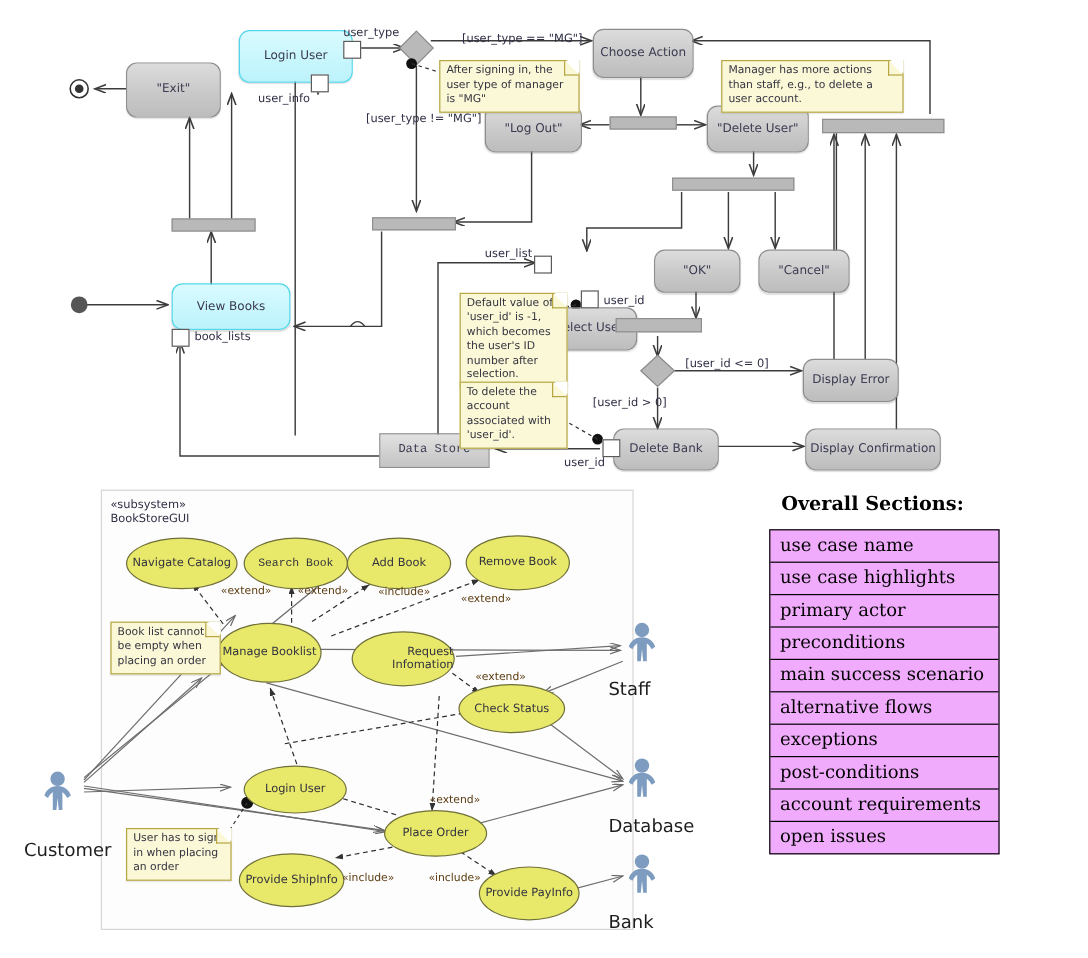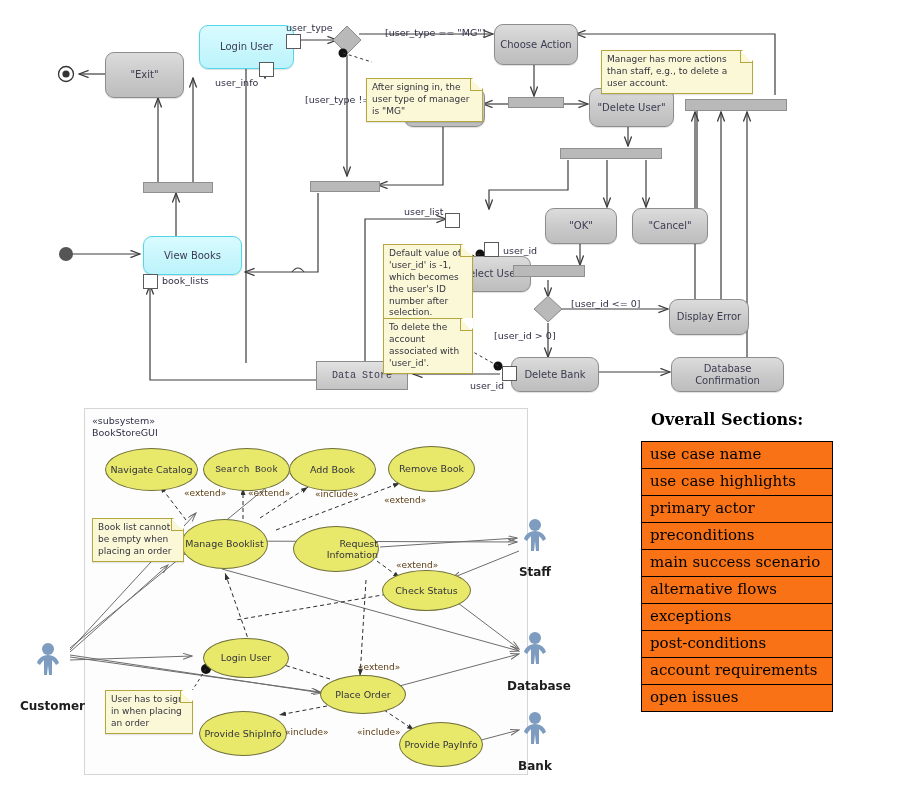--- a/index.html
+++ b/index.html
@@ -33,27 +33,27 @@
         background:linear-gradient(45deg,#fbf8d8 50%,#ffffff 50%);
         border-left:1px solid #b5a642;border-bottom:1px solid #b5a642;}
 
   
   .uc-frame{position:absolute;border:1px solid #d5d5d5;background:#fdfdfd;}
   .uc-stereo{position:absolute;font-size:9.5px;color:#2f2f46;line-height:1.25;}
   .uc{position:absolute;border-radius:50%;border:1px solid #6f6f3a;
       background:#e8e86a;color:#33333f;font-size:9.5px;
       display:flex;align-items:center;justify-content:center;
       text-align:center;line-height:1.18;}
-  .actor-lbl{position:absolute;font-size:12px;color:#1d1d1d;text-align:center;white-space:nowrap;font-weight:bold;}
+  .actor-lbl{position:absolute;font-size:15px;color:#1d1d1d;text-align:left;white-space:nowrap;}
   .stg{position:absolute;font-size:9px;color:#5b3b10;white-space:nowrap;}
 
   
   .sec-title{position:absolute;font-family:"DejaVu Serif","Liberation Serif",serif;
       font-weight:bold;font-size:16px;color:#000;}
-  .sec-table{position:absolute;border:1.6px solid #000;background:#f97316;
+  .sec-table{position:absolute;border:1.6px solid #000;background:#f0abfc;
       font-family:"DejaVu Serif","Liberation Serif",serif;}
   .sec-row{border-bottom:1px solid #000;font-size:15px;color:#000;
       padding:5px 8px 6px 8px;line-height:1;}
   .sec-row:last-child{border-bottom:none;}
 </style>
 </head>
 <body>
 
 <div class="stage">
 
@@ -173,21 +173,21 @@
   <div class="act" style="left:451px;top:208px;width:78px;height:34px;margin-top:48px;">Select User</div>
 
   <div class="act" style="left:545px;top:208px;width:70px;height:34px;">"OK"</div>
 
   <div class="act" style="left:632px;top:208px;width:74px;height:34px;">"Cancel"</div>
 
   <div class="act" style="left:669px;top:299px;width:78px;height:34px;">Display Error</div>
 
   <div class="act" style="left:511px;top:357px;width:86px;height:33px;">Delete Bank</div>
 
-  <div class="act" style="left:671px;top:357px;width:111px;height:33px;">Database Confirmation</div>
+  <div class="act" style="left:671px;top:357px;width:111px;height:33px;">Display Confirmation</div>
 
   <div class="ds" style="left:316px;top:361px;width:90px;height:27px;font-family:Liberation Mono, monospace;">Data Store</div>
 
   <div class="bar" style="left:143px;top:182px;width:68px;height:9px;"></div>
   <div class="bar" style="left:310px;top:181px;width:68px;height:9px;"></div>
   <div class="bar" style="left:508px;top:97px;width:54px;height:9px;"></div>
   <div class="bar" style="left:560px;top:148px;width:100px;height:9px;"></div>
   <div class="bar" style="left:513px;top:265px;width:70px;height:10px;"></div>
   <div class="bar" style="left:685px;top:99px;width:100px;height:10px;"></div>
 
@@ -203,21 +203,21 @@
   <div class="lbl" style="left:162px;top:275px;">book_lists</div>
   <div class="lbl" style="left:404px;top:206px;">user_list</div>
   <div class="lbl" style="left:503px;top:245px;">user_id</div>
   <div class="lbl" style="left:470px;top:380px;">user_id</div>
 
   <div class="lbl" style="left:385px;top:27px;">[user_type == "MG"]</div>
   <div class="lbl" style="left:305px;top:94px;">[user_type != "MG"]</div>
   <div class="lbl" style="left:571px;top:298px;">[user_id &lt;= 0]</div>
   <div class="lbl" style="left:494px;top:330px;">[user_id &gt; 0]</div>
 
-  <div class="note" style="left:366px;top:50px;width:105px;margin-top:28px;">
+  <div class="note" style="left:366px;top:50px;width:105px;">
     <span class="fold"></span>
     <span>After signing in, the user type of manager is "MG"</span>
   </div>
   <div class="note" style="left:601px;top:50px;width:140px;">
     <span class="fold"></span>
     <span>Manager has more actions than staff, e.g., to delete a user account.</span>
   </div>
   <div class="note" style="left:383px;top:244px;width:78px;">
     <span class="fold"></span>
     <span>Default value of 'user_id' is -1, which becomes the user's ID number after selection.</span>

